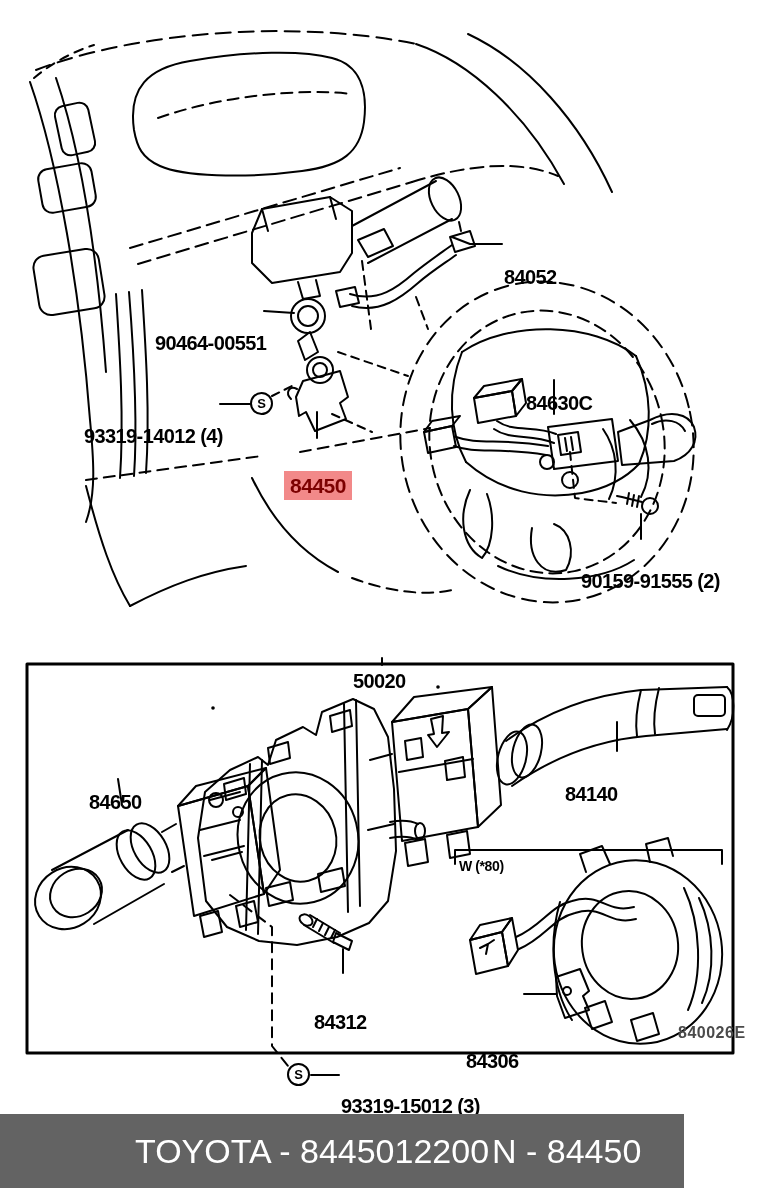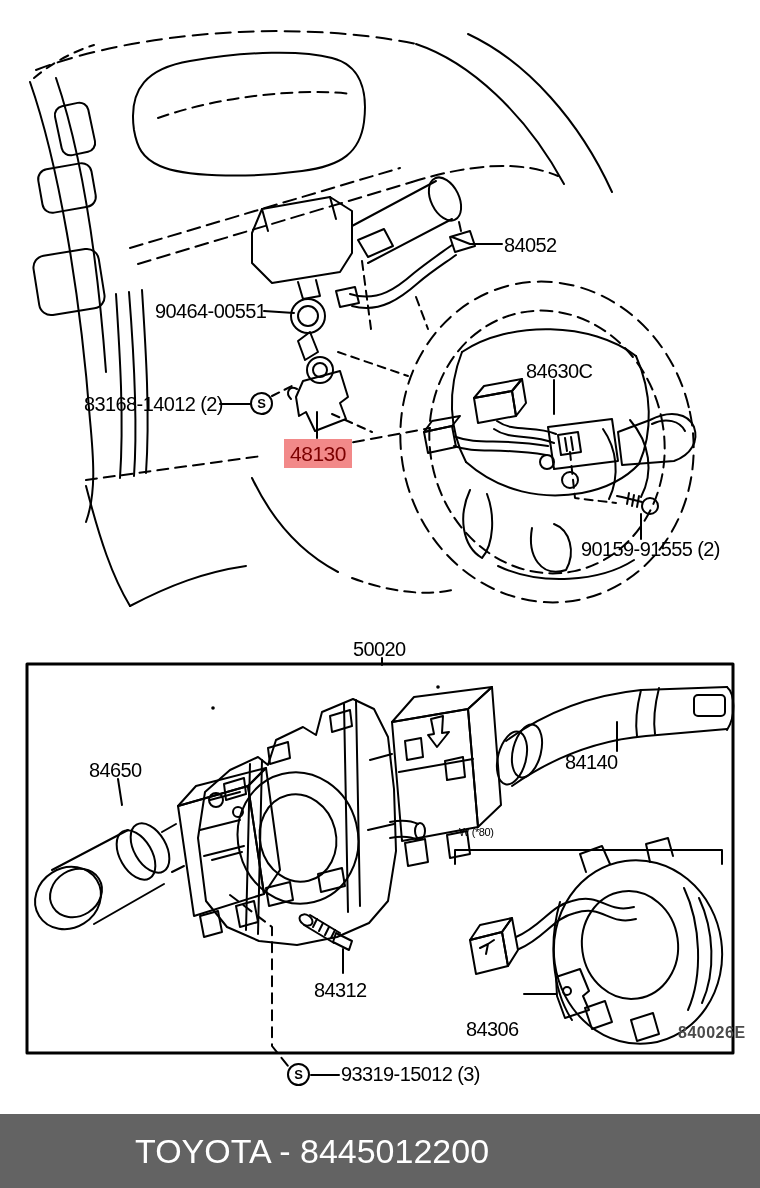--- a/index.html
+++ b/index.html
@@ -3,41 +3,41 @@
 <meta charset="utf-8">
 <style>
   * { margin:0; padding:0; box-sizing:border-box; }
   html,body { width:760px; height:1188px; }
   body {
     position:relative; overflow:hidden; background:#ffffff;
     font-family:"Liberation Sans", sans-serif;
   }
   svg.art { position:absolute; left:0; top:0; }
   .callout {
-    position:absolute; font-weight:normal; font-size:20px; line-height:1;
-    letter-spacing:-0.6px; color:#000; white-space:nowrap;
-  }
-  .callout.sm { font-size:11px; letter-spacing:-0.4px; }
+    position:absolute; font-weight:bold; font-size:20px; line-height:1;
+    letter-spacing:-0.6px; color:#000; white-space:nowrap;margin-top:32px;
+  }
+  .callout.sm { font-size:14px; letter-spacing:-0.4px; }
   .callout.highlight {
     width:68px; height:29px; background:#f28989; color:#7c0000;
     display:flex; align-items:center; justify-content:center;
     font-size:21px; letter-spacing:-0.5px;
   }
   .s-marker {
     position:absolute; width:23px; height:23px; border:2.5px solid #000;
     border-radius:50%; background:#fff; color:#000;
     display:flex; align-items:center; justify-content:center;
     font-weight:bold; font-size:13px; line-height:1;
   }
   .drawing-code {
     position:absolute; font-weight:bold; font-size:16px; color:#4a4a4a;
     letter-spacing:0.5px; white-space:nowrap;
   }
   .footer {
-    position:absolute; left:0; top:1114px; width:760px; height:74px;
+    position:absolute; left:0; top:1114px; width:684px; height:74px;
     background:#636363; color:#ffffff;
   }
   .footer span { position:absolute; font-size:34px; line-height:74px; font-weight:400; white-space:nowrap; }
   .footer .fp { left:135px; }
   .footer .fr { left:492px; }
 </style>
 </head>
 <body>
 
 <svg class="art" width="760" height="1114" viewBox="0 0 760 1114" fill="none" stroke="#000" stroke-width="2" stroke-linecap="round" stroke-linejoin="round">
@@ -234,31 +234,32 @@
     <path d="M524,994 L556,994"></path>
     <path d="M311,1075 L339,1075"></path>
   </g>
   <g>
     <path d="M230,895 L272,927 L272,1046 L288,1066" stroke-dasharray="10 7"></path>
   </g>
 </svg>
 
 <div class="callout" style="left:504px; top:235px;">84052</div>
 <div class="callout" style="left:155px; top:301px;">90464-00551</div>
-<div class="callout" style="left:84px; top:394px;">83168-14012 (2)</div>
+<div class="callout" style="left:84px; top:394px;">93319-14012 (4)</div>
 <div class="s-marker" style="left:250px; top:392px;">S</div>
-<div class="callout highlight" style="left:284px; top:439px;">48130</div>
+<div class="callout highlight" style="left:284px; top:439px;">84450</div>
 <div class="callout" style="left:526px; top:361px;">84630C</div>
 <div class="callout" style="left:581px; top:539px;">90159-91555 (2)</div>
 
 <div class="callout" style="left:353px; top:639px;">50020</div>
 <div class="callout" style="left:89px; top:760px;text-align:center;">84650</div>
 <div class="callout" style="left:565px; top:752px;">84140</div>
 <div class="callout sm" style="left:459px; top:827px;">W (*80)</div>
 <div class="callout" style="left:314px; top:980px;">84312</div>
 <div class="callout" style="left:466px; top:1019px;">84306</div>
 <div class="s-marker" style="left:287px; top:1063px;">S</div>
 <div class="callout" style="left:341px; top:1064px;text-align:right;">93319-15012 (3)</div>
 <div class="drawing-code" style="left:678px; top:1024px;text-align:right;">840026E</div>
 
 <div class="footer">
   <span class="fp">TOYOTA - 8445012200</span>
+  <span class="fr">N - 84450</span>
 </div>
 
 </body></html>

